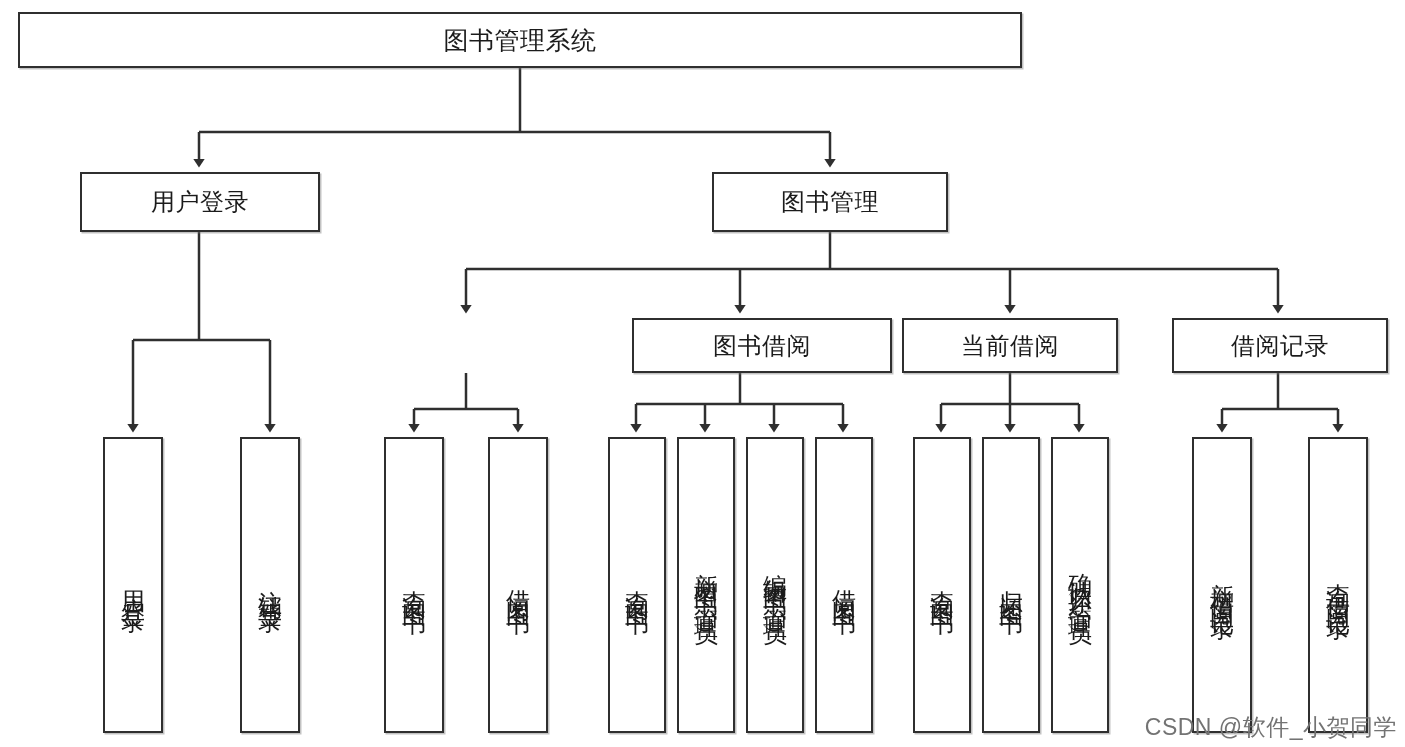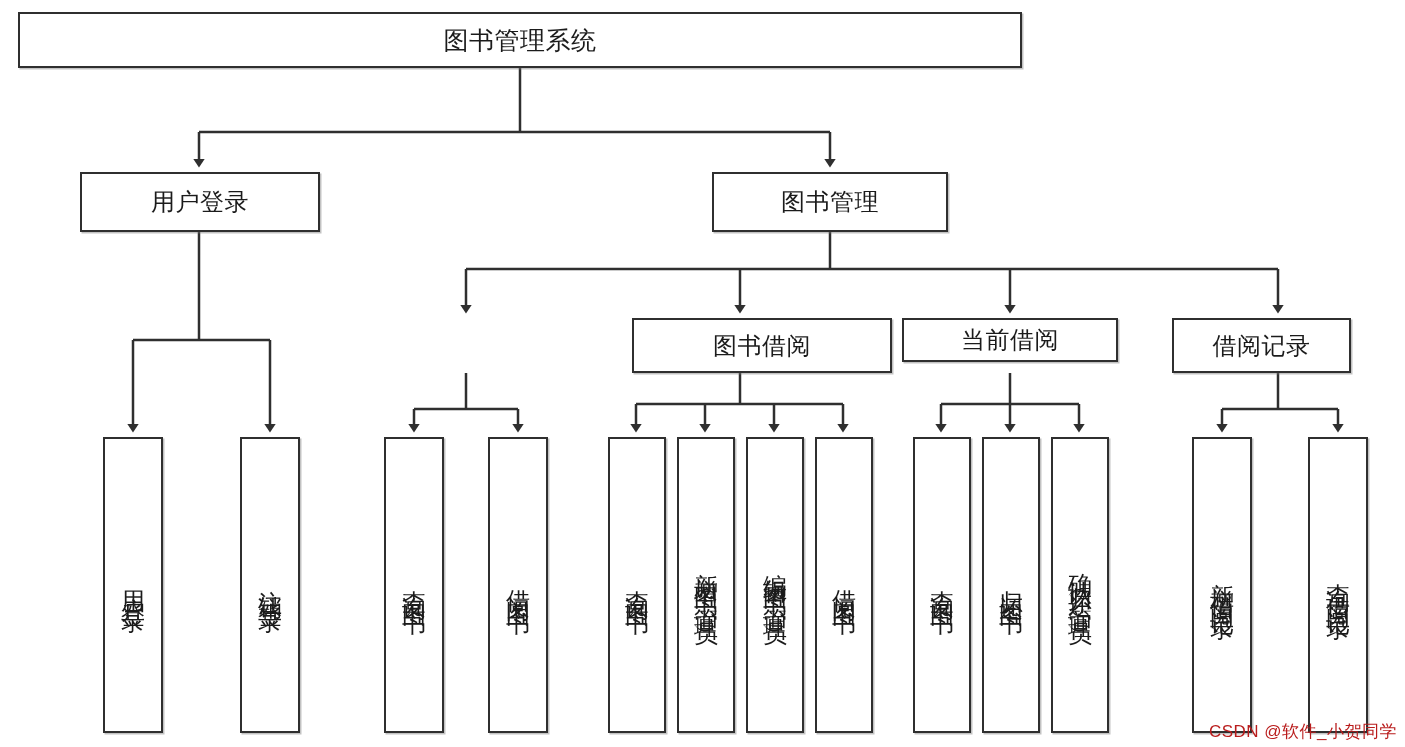--- a/index.html
+++ b/index.html
@@ -58,22 +58,22 @@
   }
   .wire {
     stroke: #2f2f2f;
     stroke-width: 2.5;
     fill: none;
   }
   .watermark {
     position: absolute;
     right: 8px;
     bottom: 4px;
-    font-size: 17px;
-    color: #b91c1c;
+    font-size: 23px;
+    color: #737373;
     letter-spacing: 0.5px;
     white-space: nowrap;
   }
 </style>
 </head>
 <body>
 
 <div id="canvas">
 
   <svg class="wires" viewBox="0 0 1405 747">
@@ -134,25 +134,25 @@
 
   <div class="node node-h" style="left:712px; top:172px; width:236px; height:60px;">
     <span class="label">图书管理</span>
   </div>
 
 
   <div class="node node-h" style="left:632px; top:318px; width:260px; height:55px;">
     <span class="label">图书借阅</span>
   </div>
 
-  <div class="node node-h" style="left:902px; top:318px; width:216px; height:44px;">
+  <div class="node node-h" style="left:902px; top:318px; width:216px; height:55px;">
     <span class="label">当前借阅</span>
   </div>
 
-  <div class="node node-h" style="left:1172px; top:318px; width:179px; height:55px;">
+  <div class="node node-h" style="left:1172px; top:318px; width:216px; height:55px;">
     <span class="label">借阅记录</span>
   </div>
 
   <div class="node node-v" style="left:103px; top:437px; width:60px; height:296px;">
     <span class="label">用户登录</span>
   </div>
 
   <div class="node node-v" style="left:240px; top:437px; width:60px; height:296px;">
     <span class="label">注销登录</span>
   </div>

